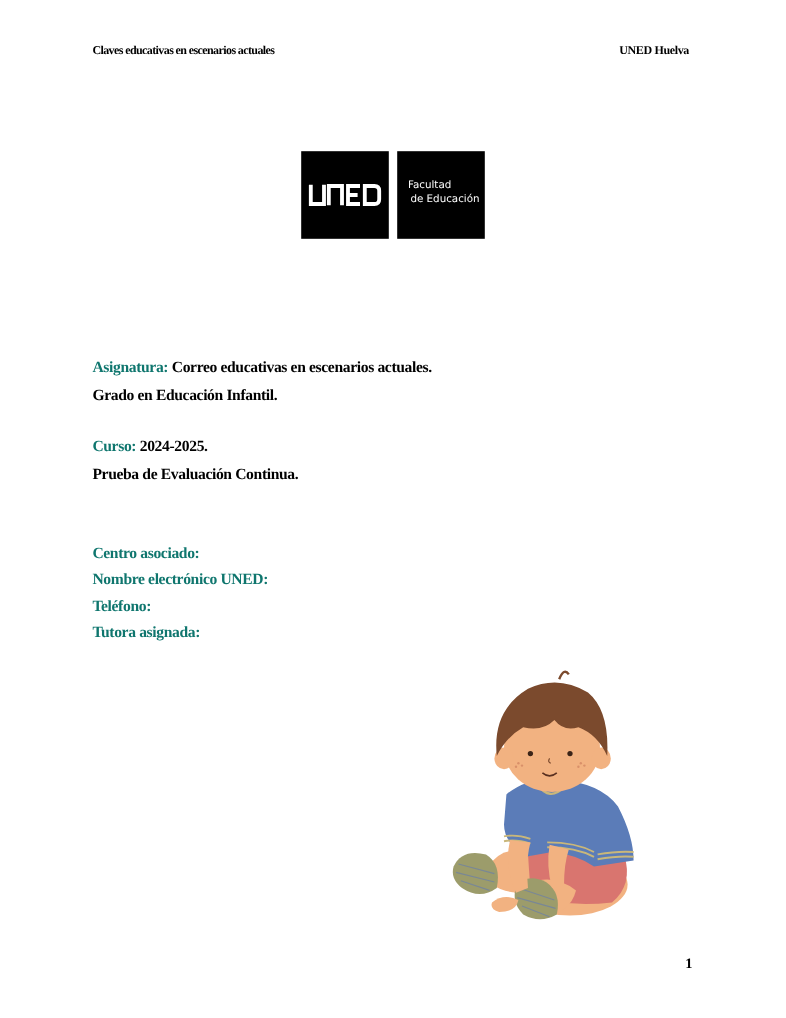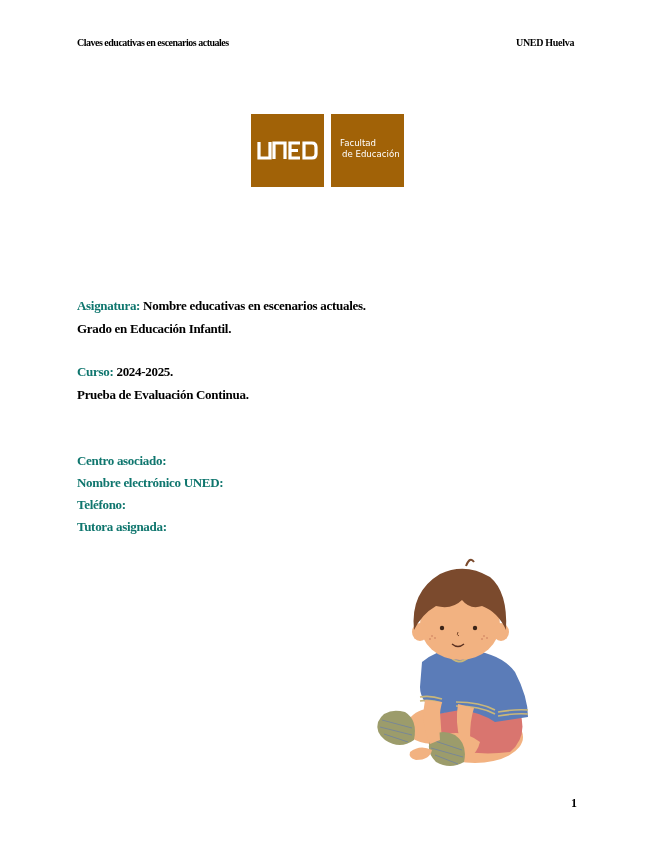--- a/index.html
+++ b/index.html
@@ -4,21 +4,21 @@
 <style>
   html, body { margin: 0; padding: 0; background: #ffffff; }
   body { width: 655px; height: 848px; position: relative; overflow: hidden;
          font-family: "Liberation Serif", "DejaVu Serif", serif; color: #000; }
   .page { position: absolute; left: 0; top: 0; width: 655px; height: 848px; background: #fff; }
 
   .header-left { position: absolute; left: 77px; top: 37px; font-size: 10px; font-weight: bold; letter-spacing: -0.5px; }
   .header-right { position: absolute; left: 516px; top: 37px; font-size: 10px; font-weight: bold; letter-spacing: -0.3px; }
 
   .logo { position: absolute; left: 251px; top: 110px; width: 153px; height: 73px; }
-  .logo-block { position: absolute; top: 4px; width: 73px; height: 73px; background: #a16207; }
+  .logo-block { position: absolute; top: 16px; width: 73px; height: 73px; background: #000000; }
   .logo-block.left { left: 0; }
   .logo-block.right { left: 80px; }
   .logo-uned { position: absolute; left: 0; top: 0; width: 73px; height: 73px; }
   .logo-fac { position: absolute; left: 9px; top: 24px; color: #fff;
               font-family: "DejaVu Sans", "Liberation Sans", sans-serif; font-size: 8.6px; line-height: 11px; }
   .logo-fac span { display: block; }
   .logo-fac span.l2 { padding-left: 2px; }
 
   .line { position: absolute; left: 77px; font-size: 13px; font-weight: bold; letter-spacing: -0.3px; white-space: nowrap; }
   .lbl { color: #0f766e; }
@@ -53,21 +53,21 @@
     <div class="logo-block right">
       <div class="logo-fac">
         <span>Facultad</span>
         <span class="l2">de Educación</span>
       </div>
     </div>
   </div>
 
   <div class="line" style="top:298px;">
     <span class="lbl">Asignatura:</span>
-    <span>Nombre educativas en escenarios actuales.</span>
+    <span>Correo educativas en escenarios actuales.</span>
   </div>
   <div class="line" style="top:321px;">Grado en Educación Infantil.</div>
 
   <div class="line" style="top:364px;">
     <span class="lbl">Curso:</span>
     <span>2024-2025.</span>
   </div>
   <div class="line" style="top:387px;">Prueba de Evaluación Continua.</div>
 
   <div class="line lbl" style="top:453px;">Centro asociado:</div>

